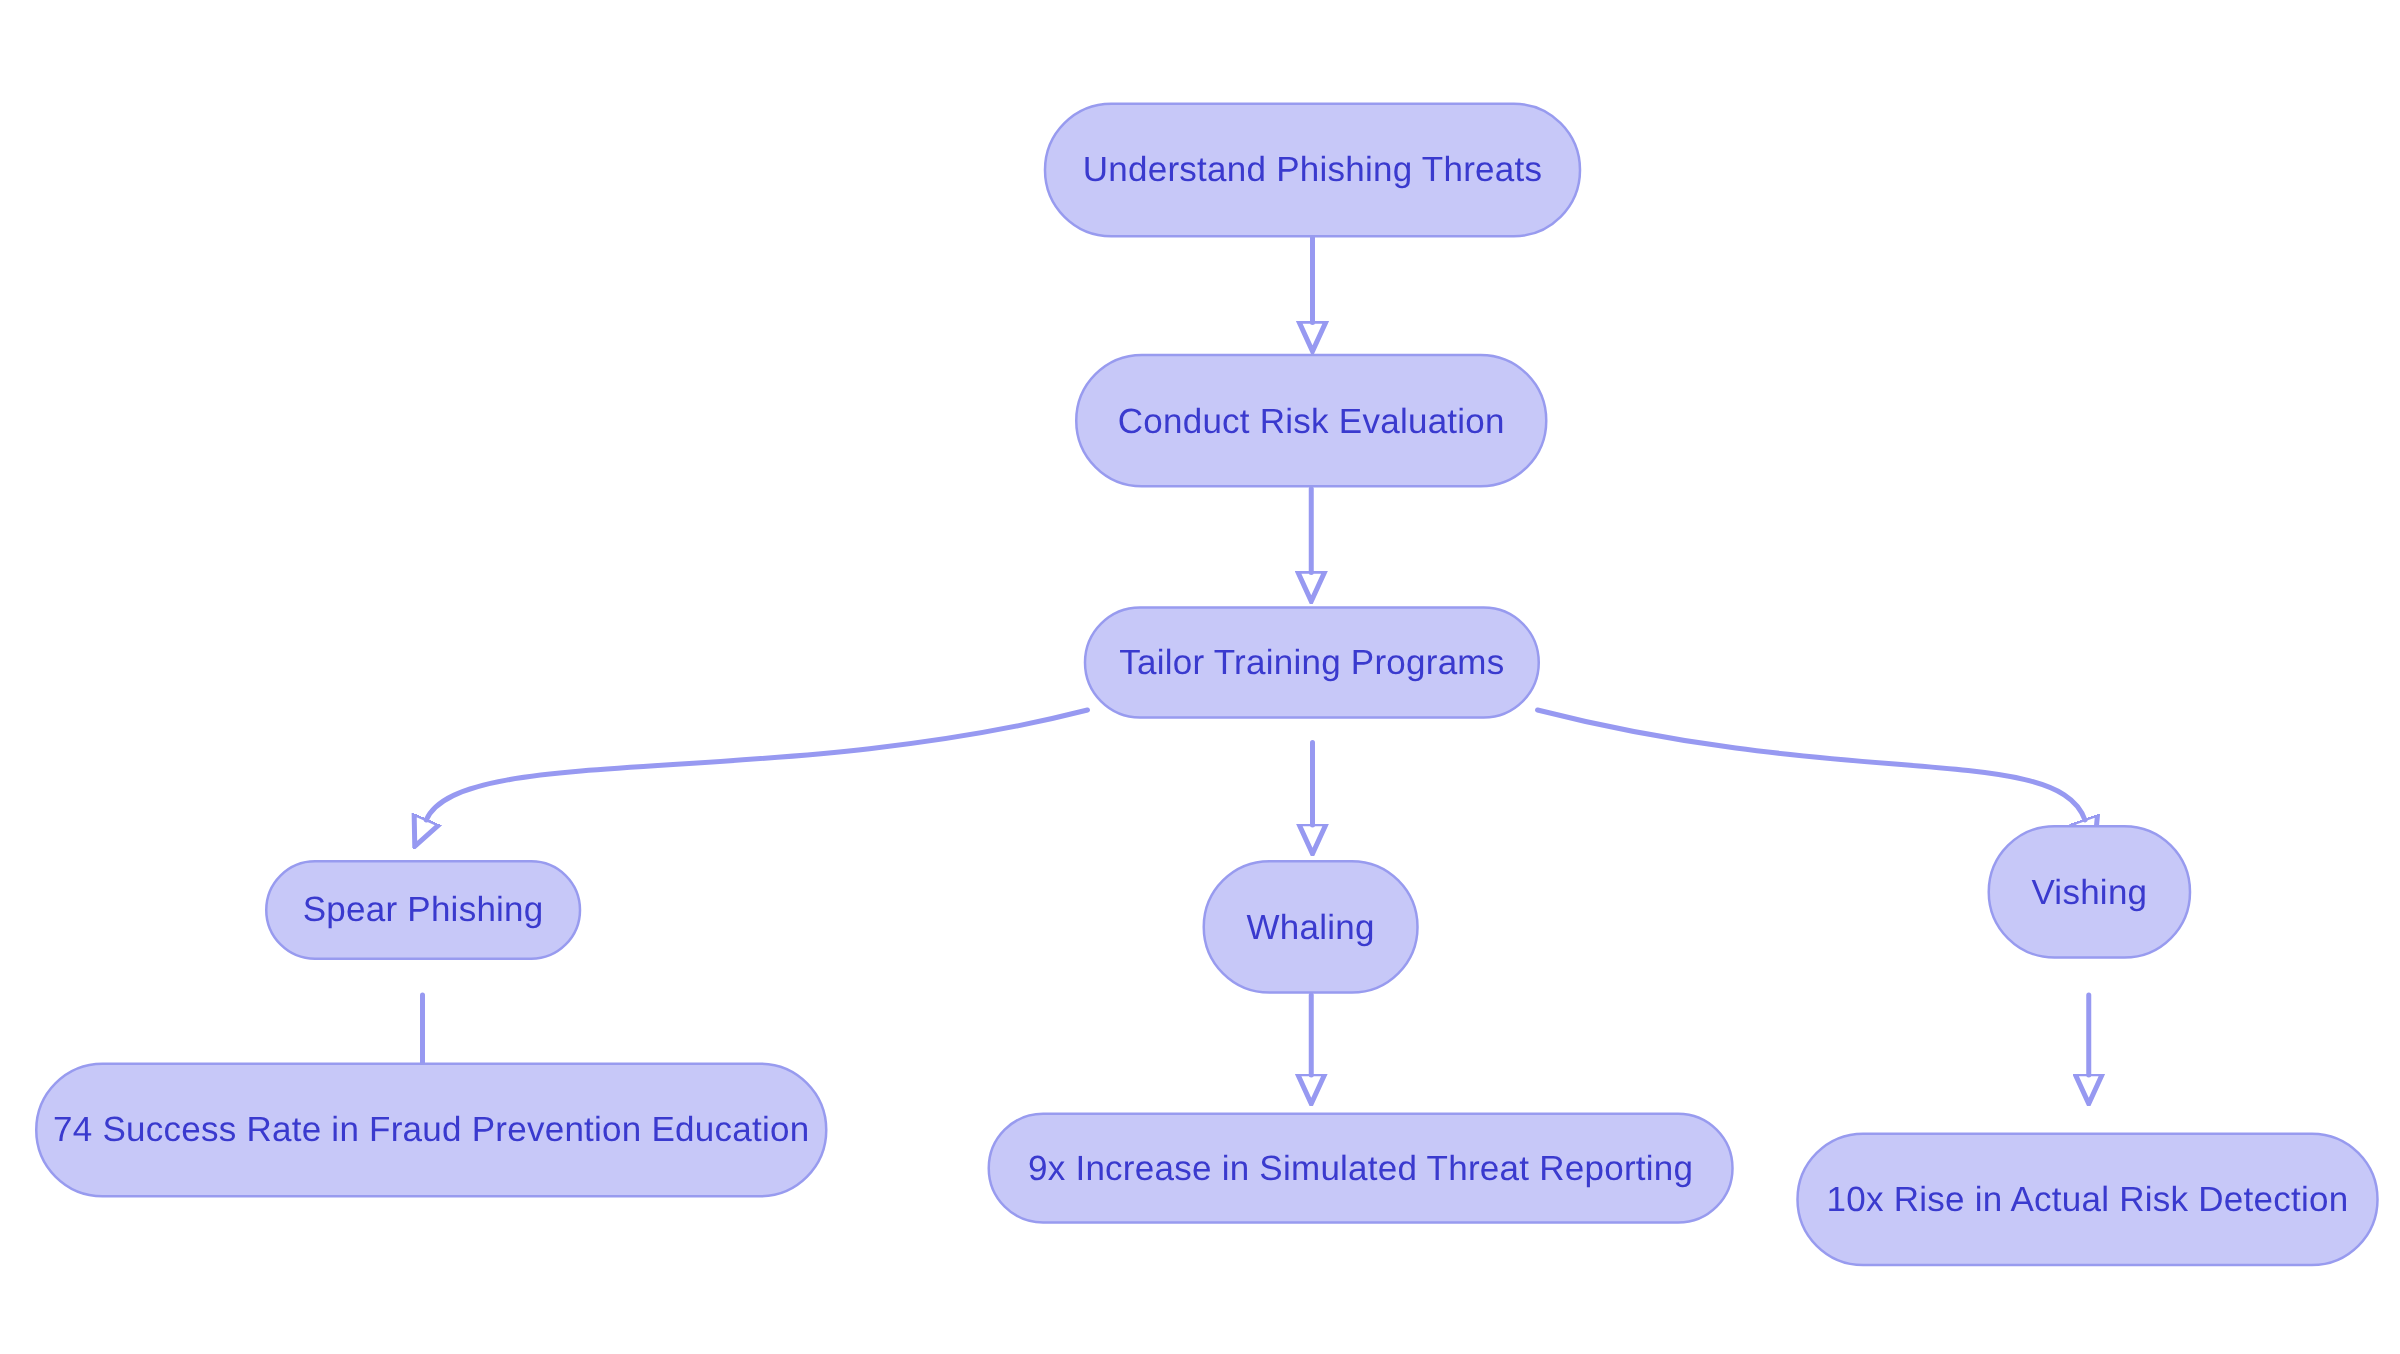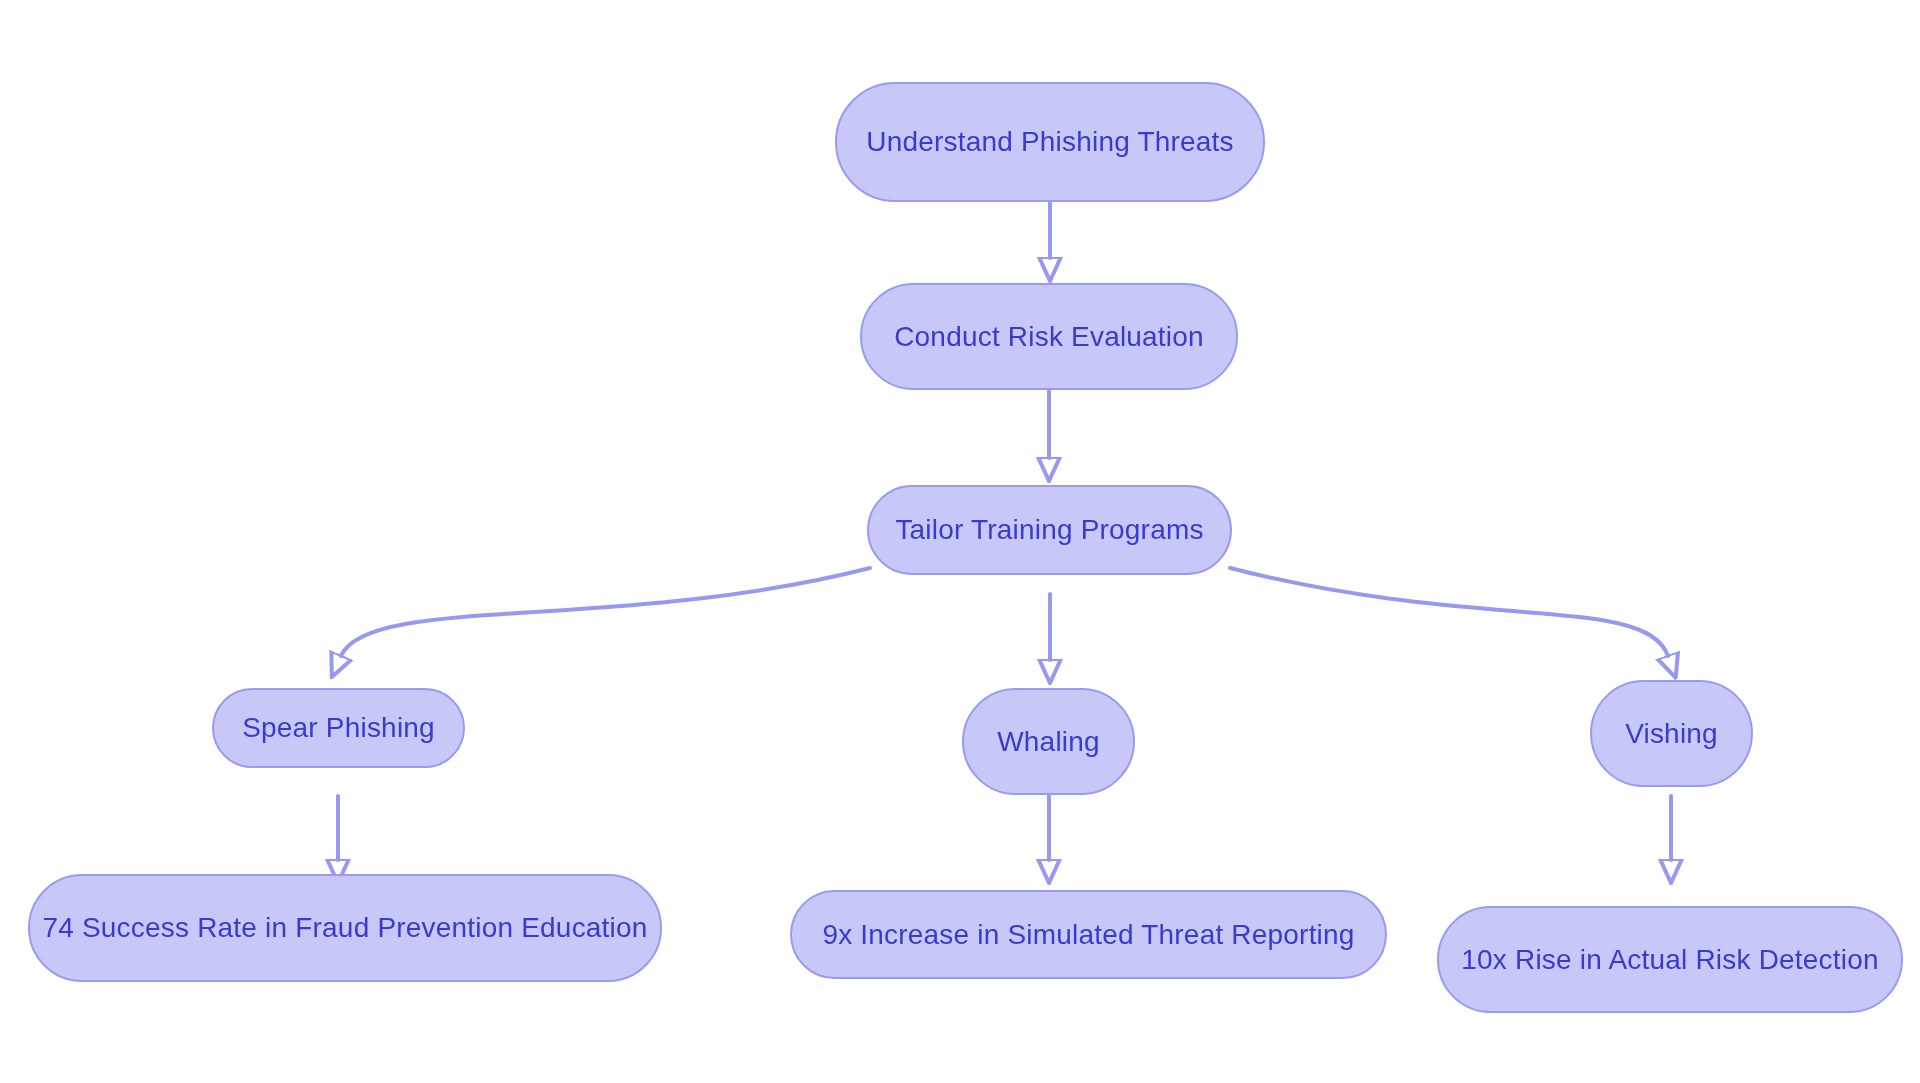--- a/index.html
+++ b/index.html
@@ -20,27 +20,27 @@
     border:2px solid var(--node-border);
     border-radius:60px;
     color:var(--node-text);
     display:flex;align-items:center;justify-content:center;
     text-align:center;
     font-size:28px;
     letter-spacing:0.2px;
     white-space:nowrap;
   }
   
-  .n-understand{left:835px;top:82px;width:430px;height:120px;}
+  .n-understand{left:835px;top:82px;width:430px;height:108px;}
   .n-risk      {left:860px;top:283px;width:378px;height:107px;}
   .n-tailor    {left:867px;top:485px;width:365px;height:90px;}
   .n-spear     {left:212px;top:688px;width:253px;height:80px;}
   .n-whaling   {left:962px;top:688px;width:173px;height:107px;text-align:center;}
-  .n-vishing   {left:1590px;top:680px;width:163px;height:107px;}
-  .n-spear-res  {left:28px;top:874px;width:634px;height:108px;}
+  .n-vishing   {left:1590px;top:660px;width:163px;height:107px;}
+  .n-spear-res  {left:28px;top:850px;width:634px;height:108px;}
   .n-whaling-res{left:790px;top:890px;width:597px;height:89px;}
   .n-vishing-res{left:1437px;top:890px;width:466px;height:107px;margin-top:16px;}
 </style>
 </head>
 <body>
 
 <svg class="edges" viewBox="0 0 1920 1083" xmlns="http://www.w3.org/2000/svg" aria-hidden="true">
   <defs>
     <marker id="arrow" viewBox="0 0 26 26" markerWidth="26" markerHeight="26" refX="1" refY="13" orient="auto" markerUnits="userSpaceOnUse">
       <path d="M0,2 L24,13 L0,24 Z" fill="#9799f1" stroke="none"></path>

